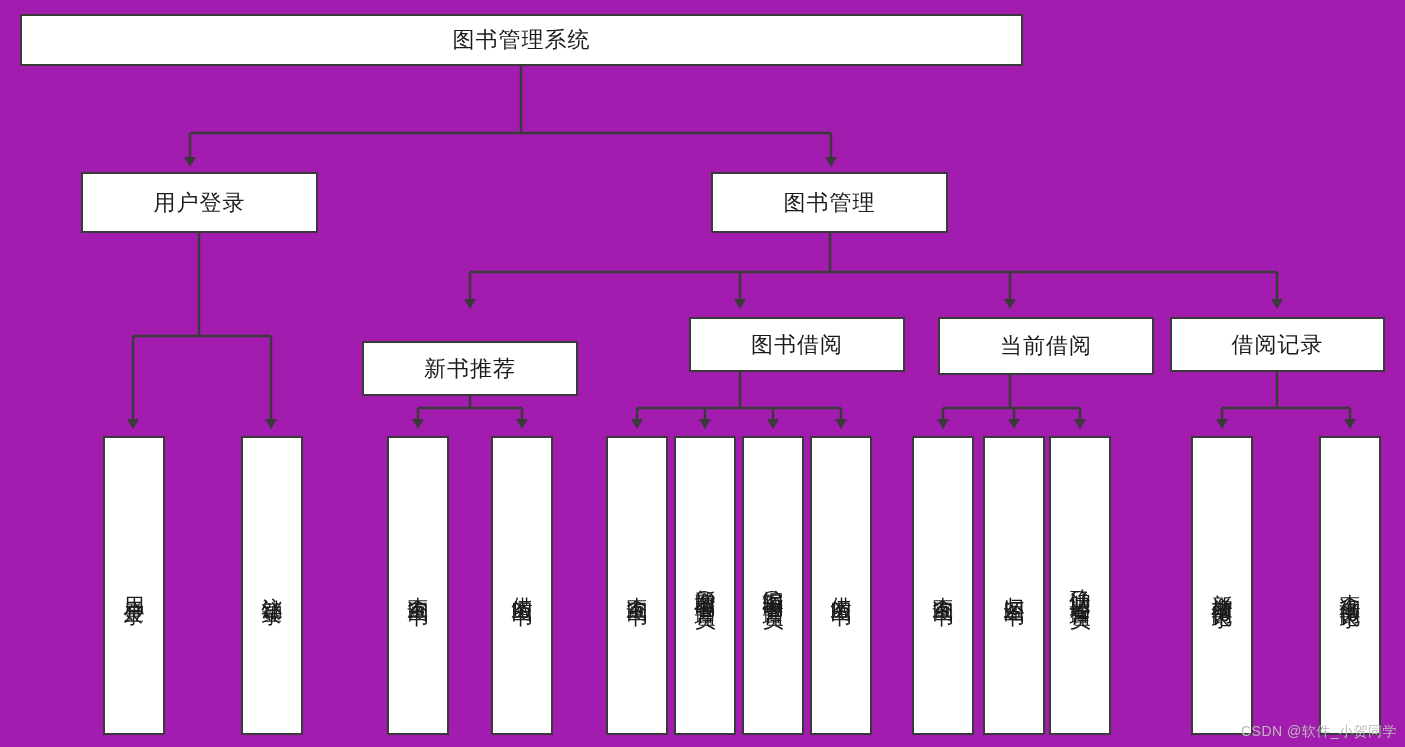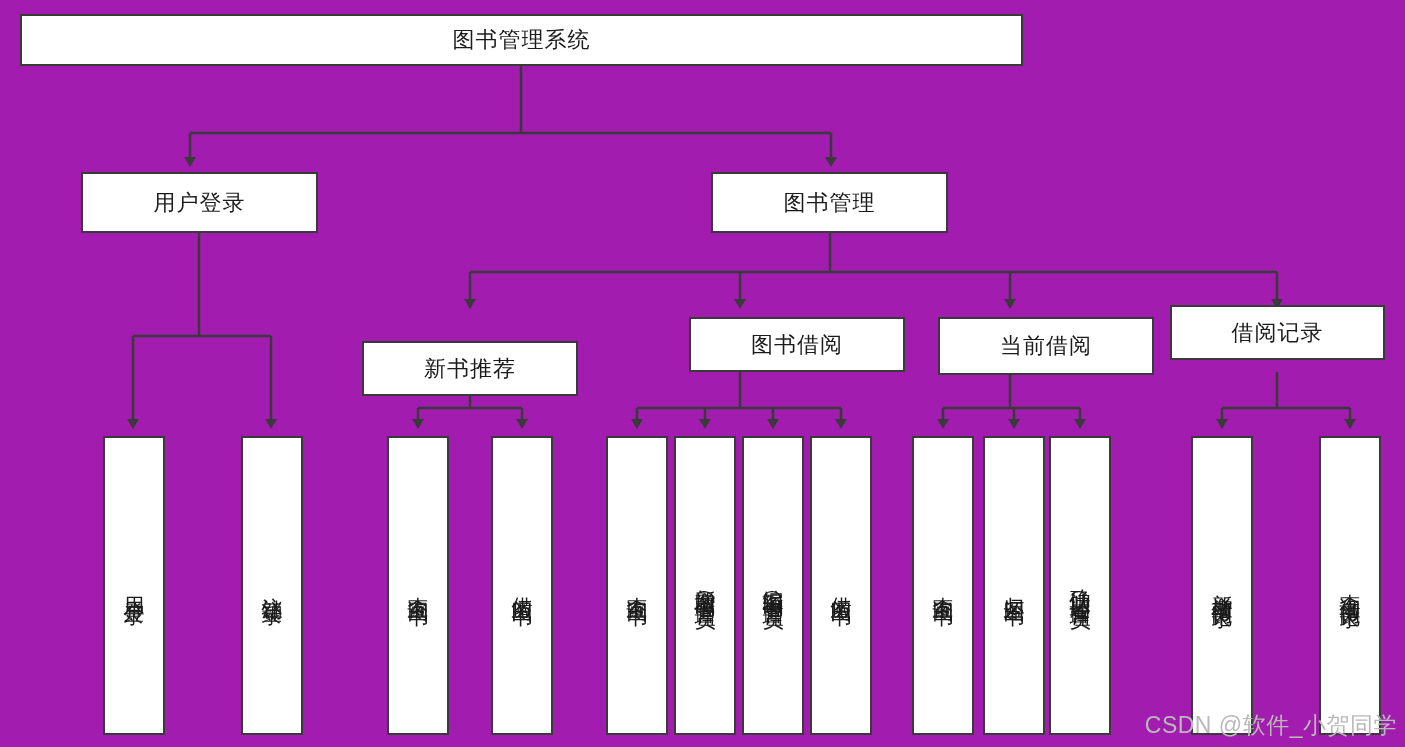--- a/index.html
+++ b/index.html
@@ -52,21 +52,21 @@
     line-height: 1.05;
     white-space: nowrap;
   }
   .node .htext {
     white-space: nowrap;
   }
   #watermark {
     position: absolute;
     right: 8px;
     bottom: 6px;
-    font-size: 23px;
+    font-size: 14px;
     color: #b9b9b9;
     letter-spacing: 0.5px;
     white-space: nowrap;
   }
 </style>
 </head>
 <body>
 
 <div id="canvas">
 
@@ -137,21 +137,21 @@
   </div>
 
   <div class="node h" style="left:652px; top:317px; width:216px; height:55px;margin-left:37px;">
     <span class="htext">图书借阅</span>
   </div>
 
   <div class="node h" style="left:938px; top:317px; width:216px; height:58px;">
     <span class="htext">当前借阅</span>
   </div>
 
-  <div class="node h" style="left:1170px; top:305px; width:215px; height:55px;">
+  <div class="node h" style="left:1170px; top:317px; width:215px; height:55px;">
     <span class="htext">借阅记录</span>
   </div>
 
   <div class="node v" style="left:103px; top:436px; width:62px; height:299px;">
     <span class="vtext">用户登录</span>
   </div>
   <div class="node v" style="left:241px; top:436px; width:62px; height:299px;">
     <span class="vtext">注销登录</span>
   </div>
 

